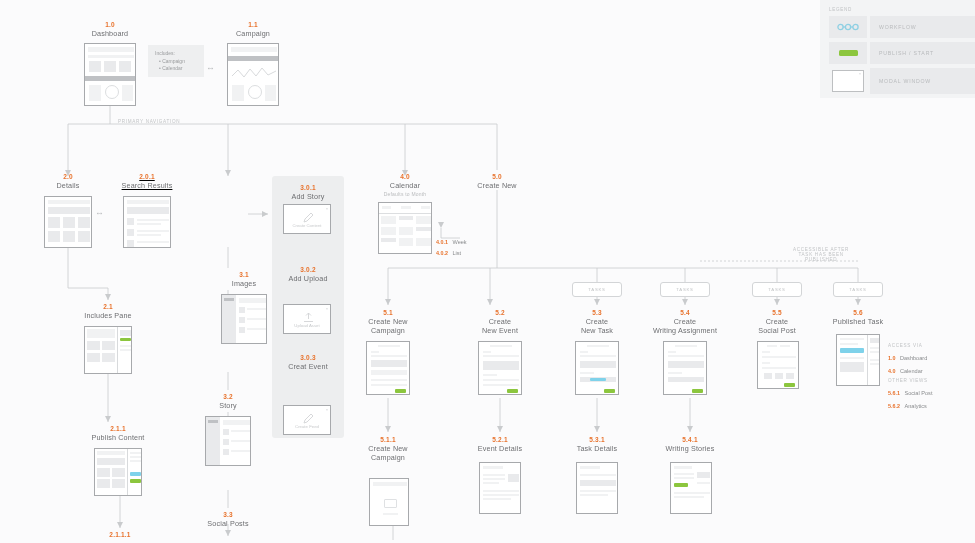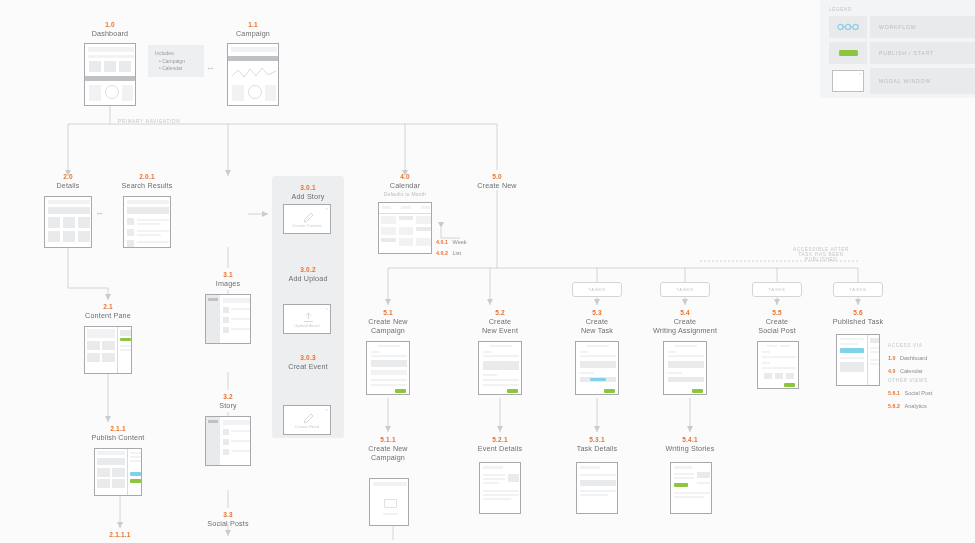--- a/index.html
+++ b/index.html
@@ -171,40 +171,40 @@
       <div class="bar" style="position:absolute;left:3px;top:20px;width:12px;height:11px;"></div>
       <div class="bar" style="position:absolute;left:18px;top:20px;width:12px;height:11px;"></div>
       <div class="bar" style="position:absolute;left:33px;top:20px;width:12px;height:11px;"></div>
       <div class="bar" style="position:absolute;left:3px;top:34px;width:12px;height:11px;"></div>
       <div class="bar" style="position:absolute;left:18px;top:34px;width:12px;height:11px;"></div>
       <div class="bar" style="position:absolute;left:33px;top:34px;width:12px;height:11px;"></div>
     </div>
   </div>
   <div style="position:absolute;left:95px;top:207px;color:#b9bbbd;font-size:9px;">↔</div>
 
-  <div class="node" style="left:97px;top:172px;width:100px;">
+  <div class="node" style="left:97px;top:172px;width:100px;text-decoration:underline;">
     <div class="num">2.0.1</div>
     <div class="ttl">Search Results</div>
     <div class="wf" style="margin:6px auto 0;width:48px;height:52px;">
       <div class="bar-l" style="position:absolute;left:3px;top:3px;width:42px;height:4px;"></div>
       <div class="bar" style="position:absolute;left:3px;top:10px;width:42px;height:7px;"></div>
       <div class="bar" style="position:absolute;left:3px;top:21px;width:7px;height:7px;"></div>
       <div class="bar-l" style="position:absolute;left:13px;top:22px;width:32px;height:2px;"></div>
       <div class="bar-l" style="position:absolute;left:13px;top:26px;width:24px;height:2px;"></div>
       <div class="bar" style="position:absolute;left:3px;top:32px;width:7px;height:7px;"></div>
       <div class="bar-l" style="position:absolute;left:13px;top:33px;width:32px;height:2px;"></div>
       <div class="bar-l" style="position:absolute;left:13px;top:37px;width:24px;height:2px;"></div>
       <div class="bar" style="position:absolute;left:3px;top:43px;width:7px;height:7px;"></div>
       <div class="bar-l" style="position:absolute;left:13px;top:44px;width:32px;height:2px;"></div>
     </div>
   </div>
 
   <div class="node" style="left:58px;top:302px;width:100px;">
     <div class="num">2.1</div>
-    <div class="ttl">Content Pane</div>
+    <div class="ttl">Includes Pane</div>
     <div class="wf" style="margin:6px auto 0;width:48px;height:48px;">
       <div class="bar-l" style="position:absolute;left:2px;top:2px;width:28px;height:9px;"></div>
       <div class="bar" style="position:absolute;left:2px;top:14px;width:13px;height:9px;"></div>
       <div class="bar" style="position:absolute;left:17px;top:14px;width:13px;height:9px;"></div>
       <div class="bar" style="position:absolute;left:2px;top:26px;width:13px;height:9px;"></div>
       <div class="bar" style="position:absolute;left:17px;top:26px;width:13px;height:9px;"></div>
       <div style="position:absolute;left:32px;top:0;width:1px;height:48px;background:#d8dadc;"></div>
       <div class="bar" style="position:absolute;left:35px;top:3px;width:11px;height:6px;"></div>
       <div class="green" style="position:absolute;left:35px;top:11px;width:11px;height:3px;border-radius:1px;"></div>
       <div class="bar-l" style="position:absolute;left:35px;top:18px;width:11px;height:2px;"></div>
@@ -229,21 +229,21 @@
       <div style="position:absolute;left:35px;top:23px;width:11px;height:4px;background:#7fd2ea;border-radius:1px;"></div>
       <div class="green" style="position:absolute;left:35px;top:30px;width:11px;height:4px;border-radius:1px;"></div>
     </div>
   </div>
 
   <div class="node" style="left:70px;top:530px;width:100px;">
     <div class="num">2.1.1.1</div>
   </div>
 
 
-  <div class="node" style="left:178px;top:270px;width:100px;">
+  <div class="node" style="left:194px;top:270px;width:100px;">
     <div class="num">3.1</div>
     <div class="ttl">Images</div>
     <div class="wf" style="margin:6px auto 0;width:46px;height:50px;">
       <div class="bar" style="position:absolute;left:0;top:0;width:14px;height:50px;"></div>
       <div class="bar-d" style="position:absolute;left:2px;top:3px;width:10px;height:3px;"></div>
       <div class="bar-l" style="position:absolute;left:17px;top:3px;width:27px;height:5px;"></div>
       <div class="bar" style="position:absolute;left:17px;top:12px;width:6px;height:6px;"></div>
       <div class="bar-l" style="position:absolute;left:25px;top:13px;width:19px;height:2px;"></div>
       <div class="bar" style="position:absolute;left:17px;top:22px;width:6px;height:6px;"></div>
       <div class="bar-l" style="position:absolute;left:25px;top:23px;width:19px;height:2px;"></div>

